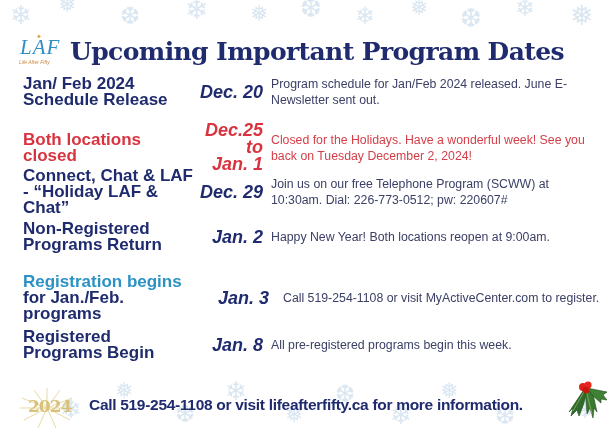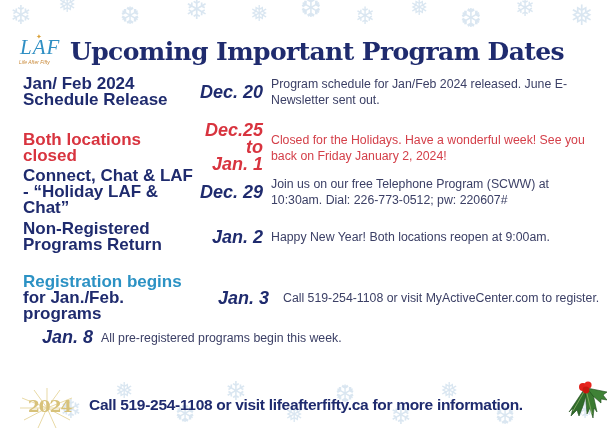--- a/index.html
+++ b/index.html
@@ -212,21 +212,21 @@
     <div class="date">Dec. 20</div>
     <div class="desc">Program schedule for Jan/Feb 2024 released. June E-Newsletter sent out.</div>
   </div>
 
   <div class="row" style="top:46px;">
     <div class="event red">Both locations closed</div>
     <div class="date red">
       <span>Dec.25 to</span><br>
       <span>Jan. 1</span>
     </div>
-    <div class="desc red-desc">Closed for the Holidays. Have a wonderful week! See you back on Friday January 2, 2024!</div>
+    <div class="desc red-desc">Closed for the Holidays. Have a wonderful week! See you back on Tuesday December 2, 2024!</div>
   </div>
 
   <div class="row" style="top:92px;">
     <div class="event">Connect, Chat &amp; LAF  - “Holiday LAF &amp; Chat”</div>
     <div class="date">Dec. 29</div>
     <div class="desc">Join us on our free Telephone Program (SCWW) at 10:30am. Dial: 226-773-0512; pw: 220607#</div>
   </div>
 
   <div class="row" style="top:145px;">
     <div class="event">Non-Registered Programs Return</div>
@@ -234,20 +234,21 @@
     <div class="desc">Happy New Year!  Both locations reopen at 9:00am.</div>
   </div>
 
   <div class="row" style="top:198px;gap:6px;">
     <div class="event"><span class="teal">Registration begins</span><span> for Jan./Feb. programs</span></div>
     <div class="date">Jan. 3</div>
     <div class="desc">Call 519-254-1108 or visit MyActiveCenter.com to register.</div>
   </div>
 
   <div class="row" style="top:253px;">
+    <div class="event">Registered Programs Begin</div>
     <div class="date">Jan. 8</div>
     <div class="desc">All pre-registered programs begin this week.</div>
   </div>
 
 </div>
 
 <div class="footer">
   <div class="year-badge">
     <svg class="year-rays" viewBox="0 0 54 40">
       <g stroke="#e3d08f" stroke-width="1" opacity="0.8">

